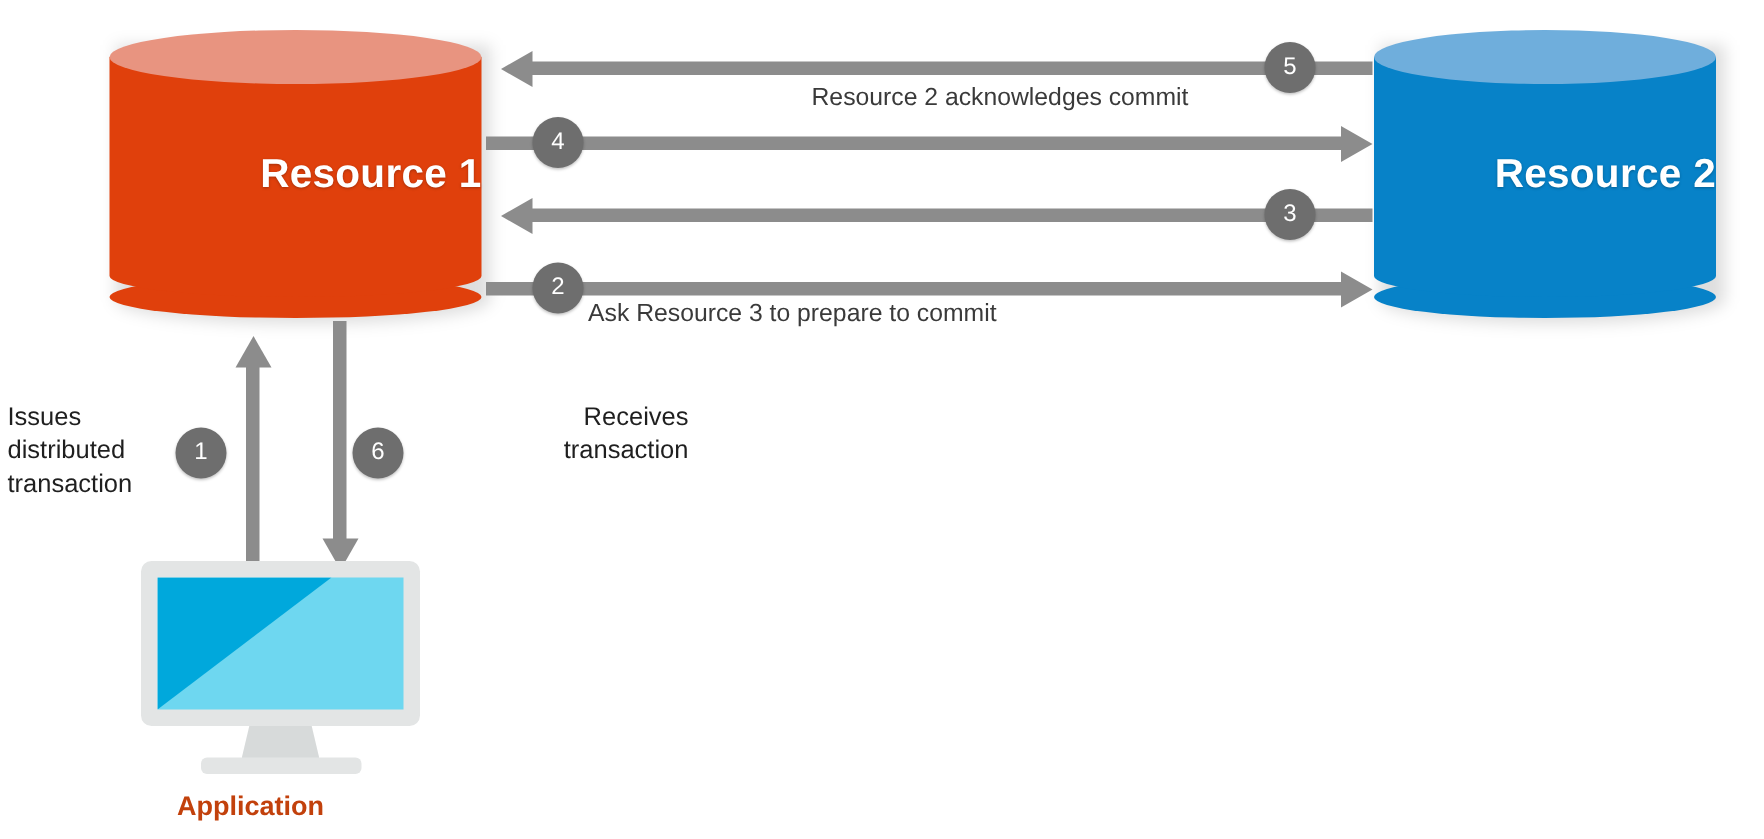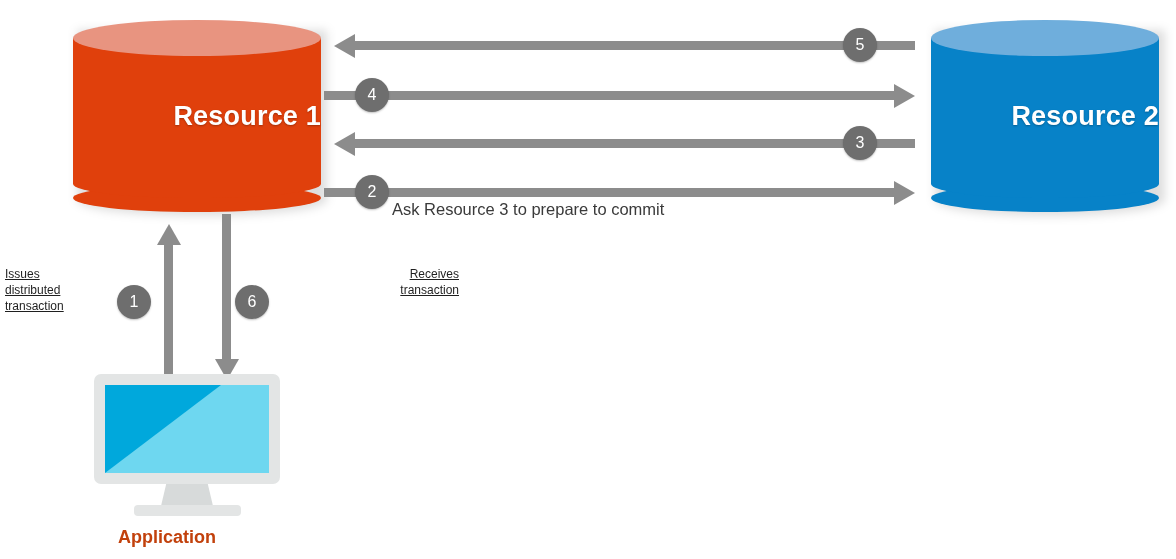--- a/index.html
+++ b/index.html
@@ -73,21 +73,21 @@
     z-index: 0;
   }
 
   
   #res1 { left: 73px; top: 20px; width: 248px; height: 192px; }
   #res1 .body      { background: #E0400C; z-index: 2; }
   #res1 .bottomcap { background: #E0400C; z-index: 2; }
   #res1 .top       { background: #E89480; z-index: 3; }
 
   
-  #res2 { left: 916px; top: 20px; width: 228px; height: 192px; margin-left: 15px; }
+  #res2 { left: 916px; top: 20px; width: 228px; height: 192px; }
   #res2 .body      { background: #0782C8; z-index: 2; }
   #res2 .bottomcap { background: #0782C8; z-index: 2; }
   #res2 .top       { background: #6FAEDC; z-index: 3; }
 
   
   .harrow {
     position: absolute;
     height: 9px;
     background: #8C8C8C;
     z-index: 1;
@@ -160,24 +160,23 @@
   .alabel {
     position: absolute;
     color: #3A3A3A;
     font-size: 16.5px;
     white-space: nowrap;
     z-index: 6;
   }
   .mlabel {
     position: absolute;
     color: #1F1F1F;
-    font-size: 12px;
+    font-size: 17px;
     line-height: 1.32;
     z-index: 6;
-    text-decoration: underline;
   }
   .mlabel.right-al { text-align: right; }
   .apptitle {
     position: absolute;
     color: #c2410c;
     font-size: 18px;
     font-weight: bold;
     z-index: 6;
   }
 
@@ -251,20 +250,21 @@
     <div class="lbl">Resource 2</div>
   </div>
 
   <div class="step" style="left:843px; top:28px;">5</div>
   <div class="step" style="left:355px; top:78px;">4</div>
   <div class="step" style="left:843px; top:126px;">3</div>
   <div class="step" style="left:355px; top:175px;">2</div>
   <div class="step" style="left:117px; top:285px;">1</div>
   <div class="step" style="left:235px; top:285px;">6</div>
 
+  <div class="alabel" style="left:541px; top:56px;">Resource 2 acknowledges commit</div>
   <div class="alabel" style="left:392px; top:200px;">Ask Resource 3 to prepare to commit</div>
 
   <div class="mlabel" style="left:5px; top:267px; width:108px; text-align:left;">
     <div>Issues</div>
     <div>distributed</div>
     <div>transaction</div>
   </div>
 
   <div class="mlabel right-al" style="left:279px; top:267px; width:180px;">
     <div>Receives</div>

